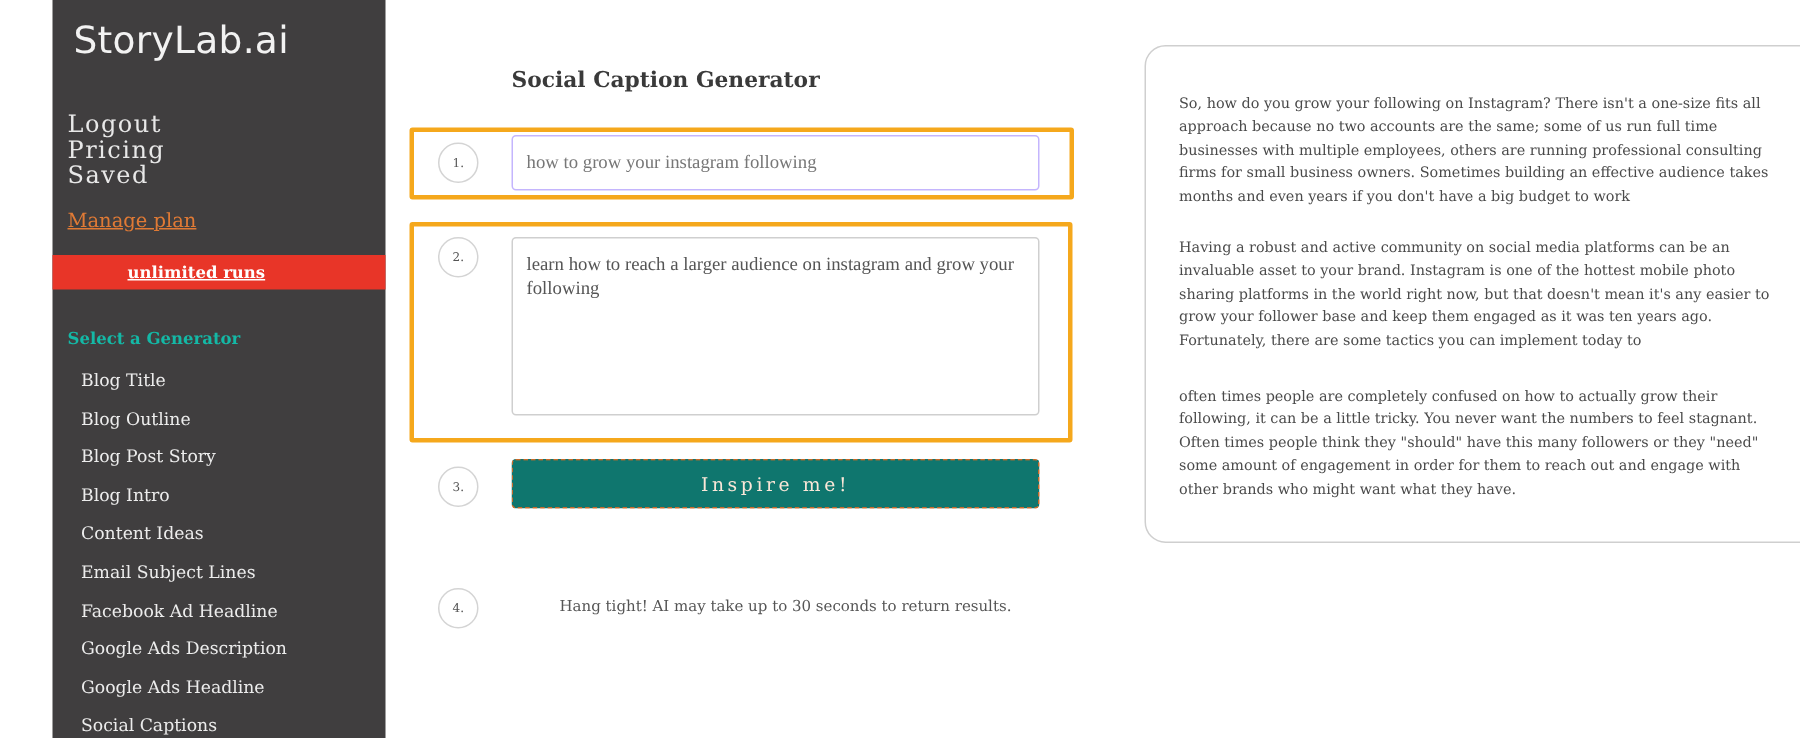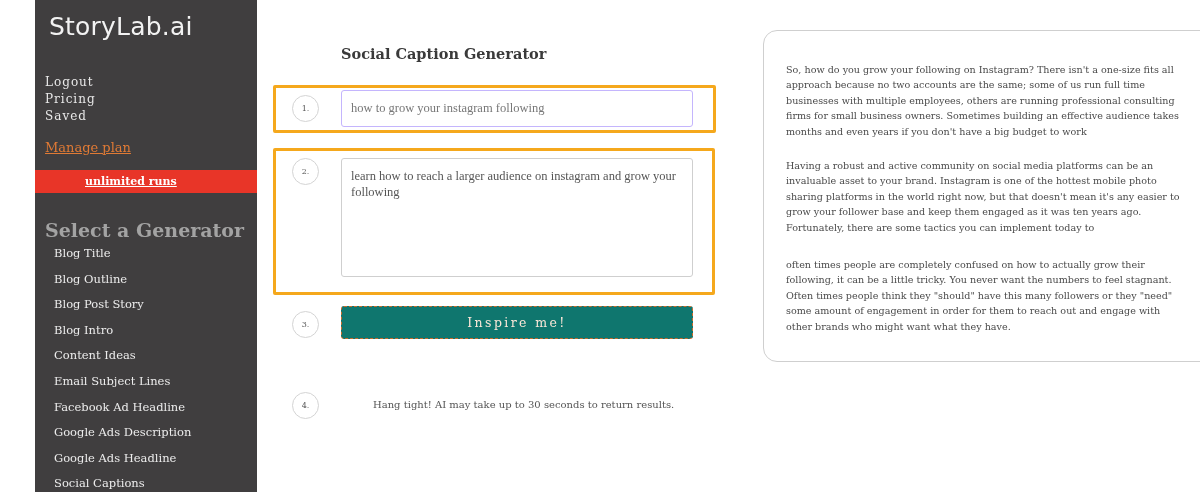--- a/index.html
+++ b/index.html
@@ -2,24 +2,24 @@
 <html><head>
 <meta charset="utf-8">
 <style>
   * { box-sizing: border-box; margin: 0; padding: 0; }
   html, body { width: 1200px; height: 492px; overflow: hidden; background: #ffffff; }
   body { font-family: "DejaVu Serif", "Liberation Serif", serif; position: relative; }
 
   .sidebar { position: absolute; left: 0; top: 0; width: 222px; height: 492px; background: #403e3f; color: #eeeeee; margin-left: 35px; }
   .logo { position: absolute; left: 14px; top: 12px; font-family: "DejaVu Sans", "Liberation Sans", sans-serif; font-size: 25px; color: #f2f2f2; letter-spacing: 0.2px; }
   .top-links { position: absolute; left: 10px; top: 74px; }
-  .top-link { display: block; font-size: 12px; line-height: 17px; color: #e8e8e8; letter-spacing: 1px; cursor: pointer; }
+  .top-link { display: block; font-size: 16px; line-height: 17px; color: #e8e8e8; letter-spacing: 1px; cursor: pointer; }
   .manage-plan { position: absolute; left: 10px; top: 140px; font-size: 13px; color: #e07a35; text-decoration: underline; cursor: pointer; }
   .runs-bar { position: absolute; left: 0; top: 170px; width: 222px; height: 23px; background: #e83528; color: #ffffff; font-size: 11px; font-weight: bold; line-height: 23px; padding-left: 50px; text-decoration: underline; }
-  .gen-heading { position: absolute; left: 10px; top: 219px; font-size: 19px; font-weight: bold; color: #a3a3a3; }
+  .gen-heading { position: absolute; left: 10px; top: 219px; font-size: 11px; font-weight: bold; color: #14b8a6; }
   .gen-list { position: absolute; left: 19px; top: 241px; }
   .gen-item { display: block; font-size: 11.5px; line-height: 25.6px; color: #ececec; cursor: pointer; white-space: nowrap; }
 
   .title { position: absolute; left: 341px; top: 45px; font-size: 14.5px; font-weight: bold; color: #3a3a3a; }
 
   .hl-box { position: absolute; border: 3px solid #f5a81c; border-radius: 2px; }
   .step-circle { position: absolute; width: 27px; height: 27px; border: 1.5px solid #d4d4d4; border-radius: 50%; font-size: 8px; color: #555; display: flex; align-items: center; justify-content: center; background: #fff; }
 
   .input1 { position: absolute; left: 341px; top: 90px; width: 352px; height: 37px; border: 1px solid #c4b5fd; border-radius: 3px; padding: 0 9px; font-family: "Liberation Serif", serif; font-size: 12.5px; color: #777; background: #fff; outline: none; }
   .textarea2 { position: absolute; left: 341px; top: 158px; width: 352px; height: 119px; border: 1px solid #cfcfcf; border-radius: 3px; padding: 9px 9px; font-family: "Liberation Serif", serif; font-size: 12.5px; line-height: 16px; color: #555; background: #fff; resize: none; outline: none; }

